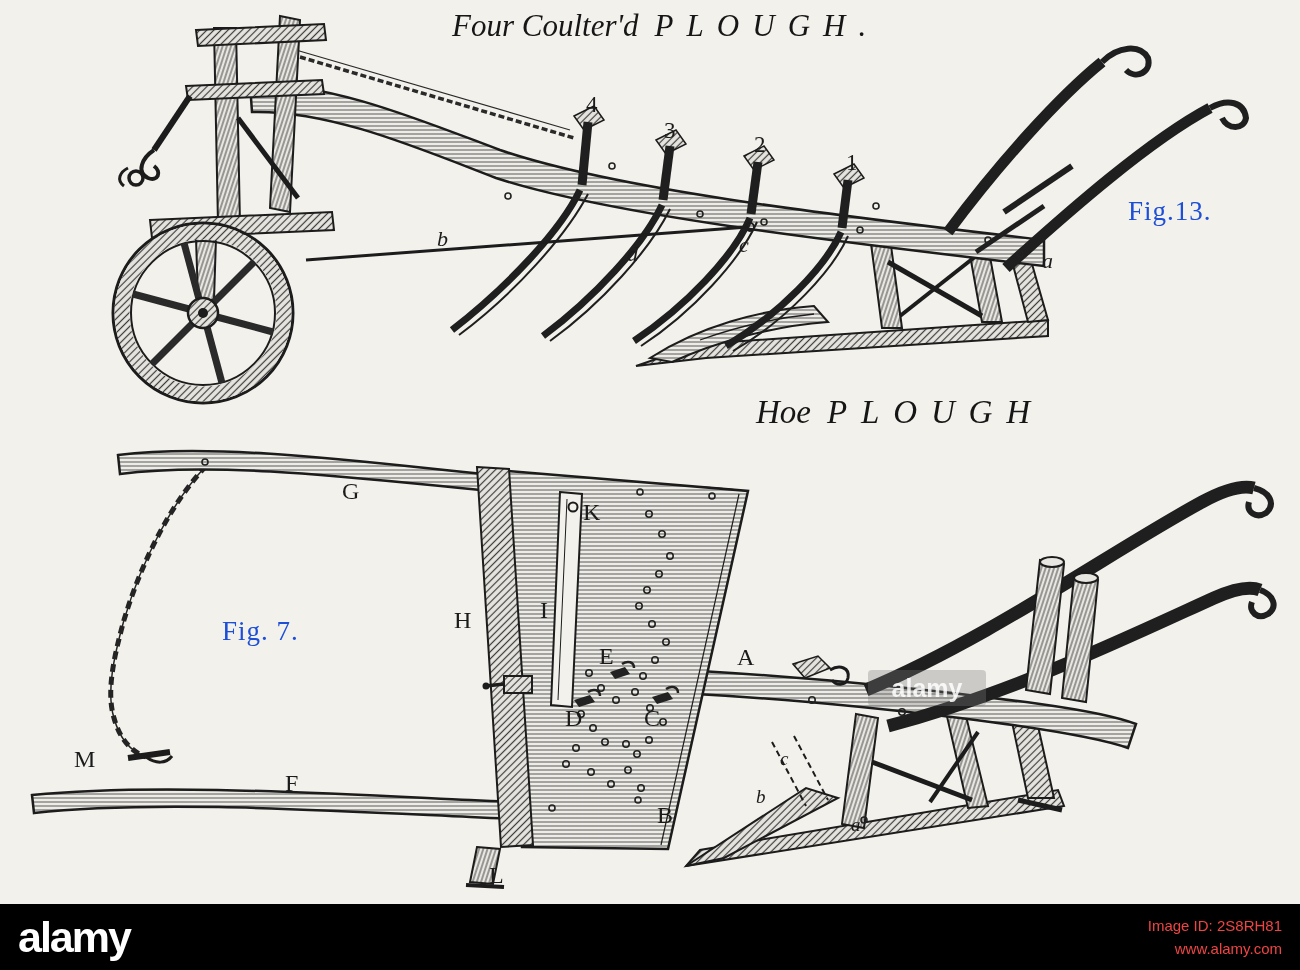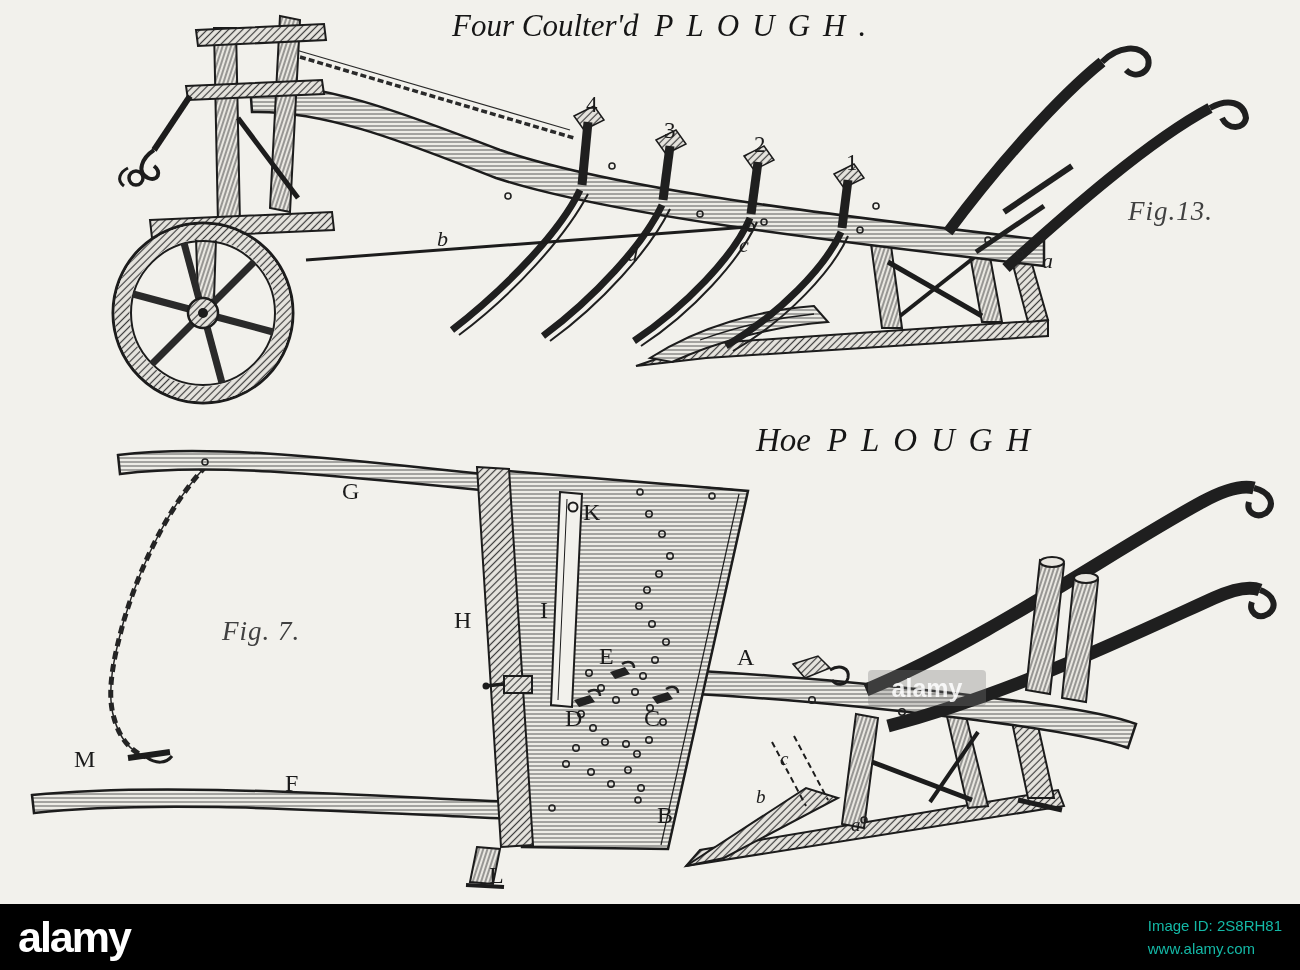--- a/index.html
+++ b/index.html
@@ -4,30 +4,30 @@
 <style>
   html,body{margin:0;padding:0;}
   body{width:1300px;height:970px;font-family:"Liberation Serif",serif;}
   .stage{position:relative;width:1300px;height:970px;background:#f2f1ec;overflow:hidden;}
   .art{position:absolute;left:0;top:0;width:1092px;height:904px;}
   svg{position:absolute;left:0;top:0;}
   .lbl{position:absolute;color:#1b1b1b;white-space:nowrap;}
   .num{font-size:23px;}
   .cap{font-size:24px;}
   .low{font-style:italic;font-size:22px;}
-  .fig-label{position:absolute;font-style:italic;font-size:27px;letter-spacing:1px;color:#404040;white-space:nowrap;}
+  .fig-label{position:absolute;font-size:27px;letter-spacing:1px;color:#1d4ed8;white-space:nowrap;}
   .fig-title{position:absolute;font-style:italic;font-size:31px;color:#161616;white-space:nowrap;}
   .fig-title .caps{letter-spacing:0.42em;margin-left:16px;}
   .watermark{position:absolute;left:868px;top:670px;width:118px;height:36px;background:rgba(125,125,125,0.33);
     border-radius:4px;color:rgba(255,255,255,0.85);font-family:"Liberation Sans",sans-serif;
     font-weight:bold;font-size:25px;text-align:center;line-height:36px;}
   .footer{position:absolute;left:0;top:904px;width:1300px;height:66px;background:#000;
     display:flex;align-items:center;justify-content:space-between;box-sizing:border-box;padding:0 18px;}
   .brand{color:#fff;font-family:"Liberation Sans",sans-serif;font-weight:bold;font-size:43px;letter-spacing:-2px;}
-  .meta{color:#14b8a6;font-family:"Liberation Sans",sans-serif;font-size:15px;line-height:1.55;}
+  .meta{color:#ef4444;font-family:"Liberation Sans",sans-serif;font-size:15px;text-align:right;line-height:1.55;}
 </style>
 </head>
 <body>
 
 <div class="stage">
   <div class="art">
 
     <svg width="1300" height="904" viewBox="0 0 1300 904">
       <defs>
         <pattern id="hd" patternUnits="userSpaceOnUse" width="5" height="5" patternTransform="rotate(45)">
@@ -273,21 +273,21 @@
     <span class="lbl num" style="left:586px;top:92px">4</span>
     <span class="lbl num" style="left:664px;top:118px">3</span>
     <span class="lbl num" style="left:754px;top:132px">2</span>
     <span class="lbl num" style="left:846px;top:150px">1</span>
 
     <span class="lbl low" style="left:437px;top:226px">b</span>
     <span class="lbl low" style="left:627px;top:241px">d</span>
     <span class="lbl low" style="left:739px;top:232px">c</span>
     <span class="lbl low" style="left:1042px;top:248px">a</span>
 
-    <div class="fig-title" style="left:756px;top:422px;font-size:33px">
+    <div class="fig-title" style="left:756px;top:394px;font-size:33px">
       <span>Hoe</span><span class="caps">PLOUGH</span>
     </div>
     <div class="fig-label" style="left:222px;top:616px">Fig. 7.</div>
 
     <span class="lbl cap" style="left:342px;top:478px">G</span>
     <span class="lbl cap" style="left:583px;top:499px">K</span>
     <span class="lbl cap" style="left:454px;top:607px">H</span>
     <span class="lbl cap" style="left:540px;top:597px">I</span>
     <span class="lbl cap" style="left:599px;top:643px">E</span>
     <span class="lbl cap" style="left:737px;top:644px">A</span>

